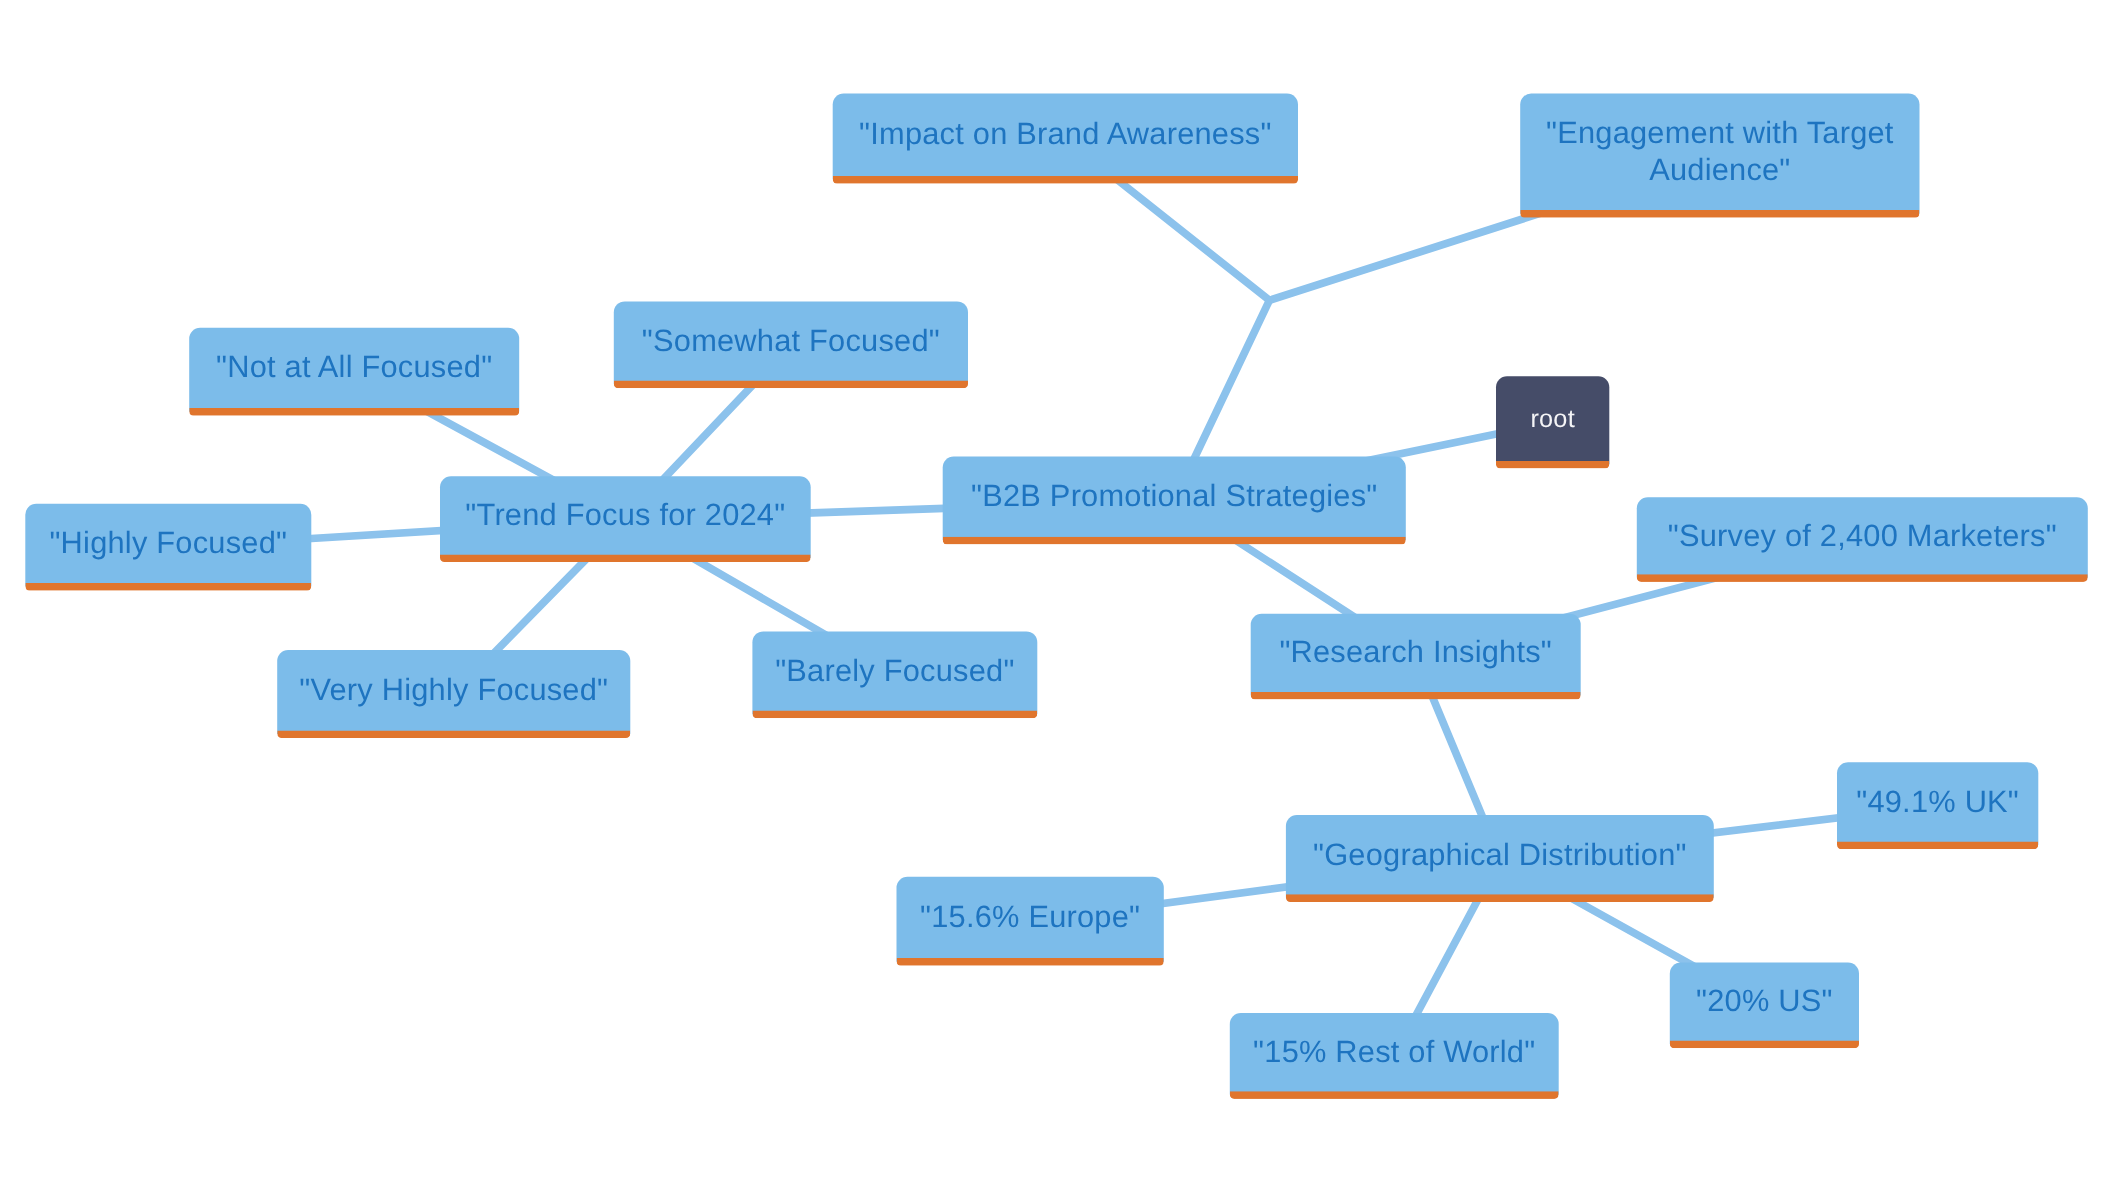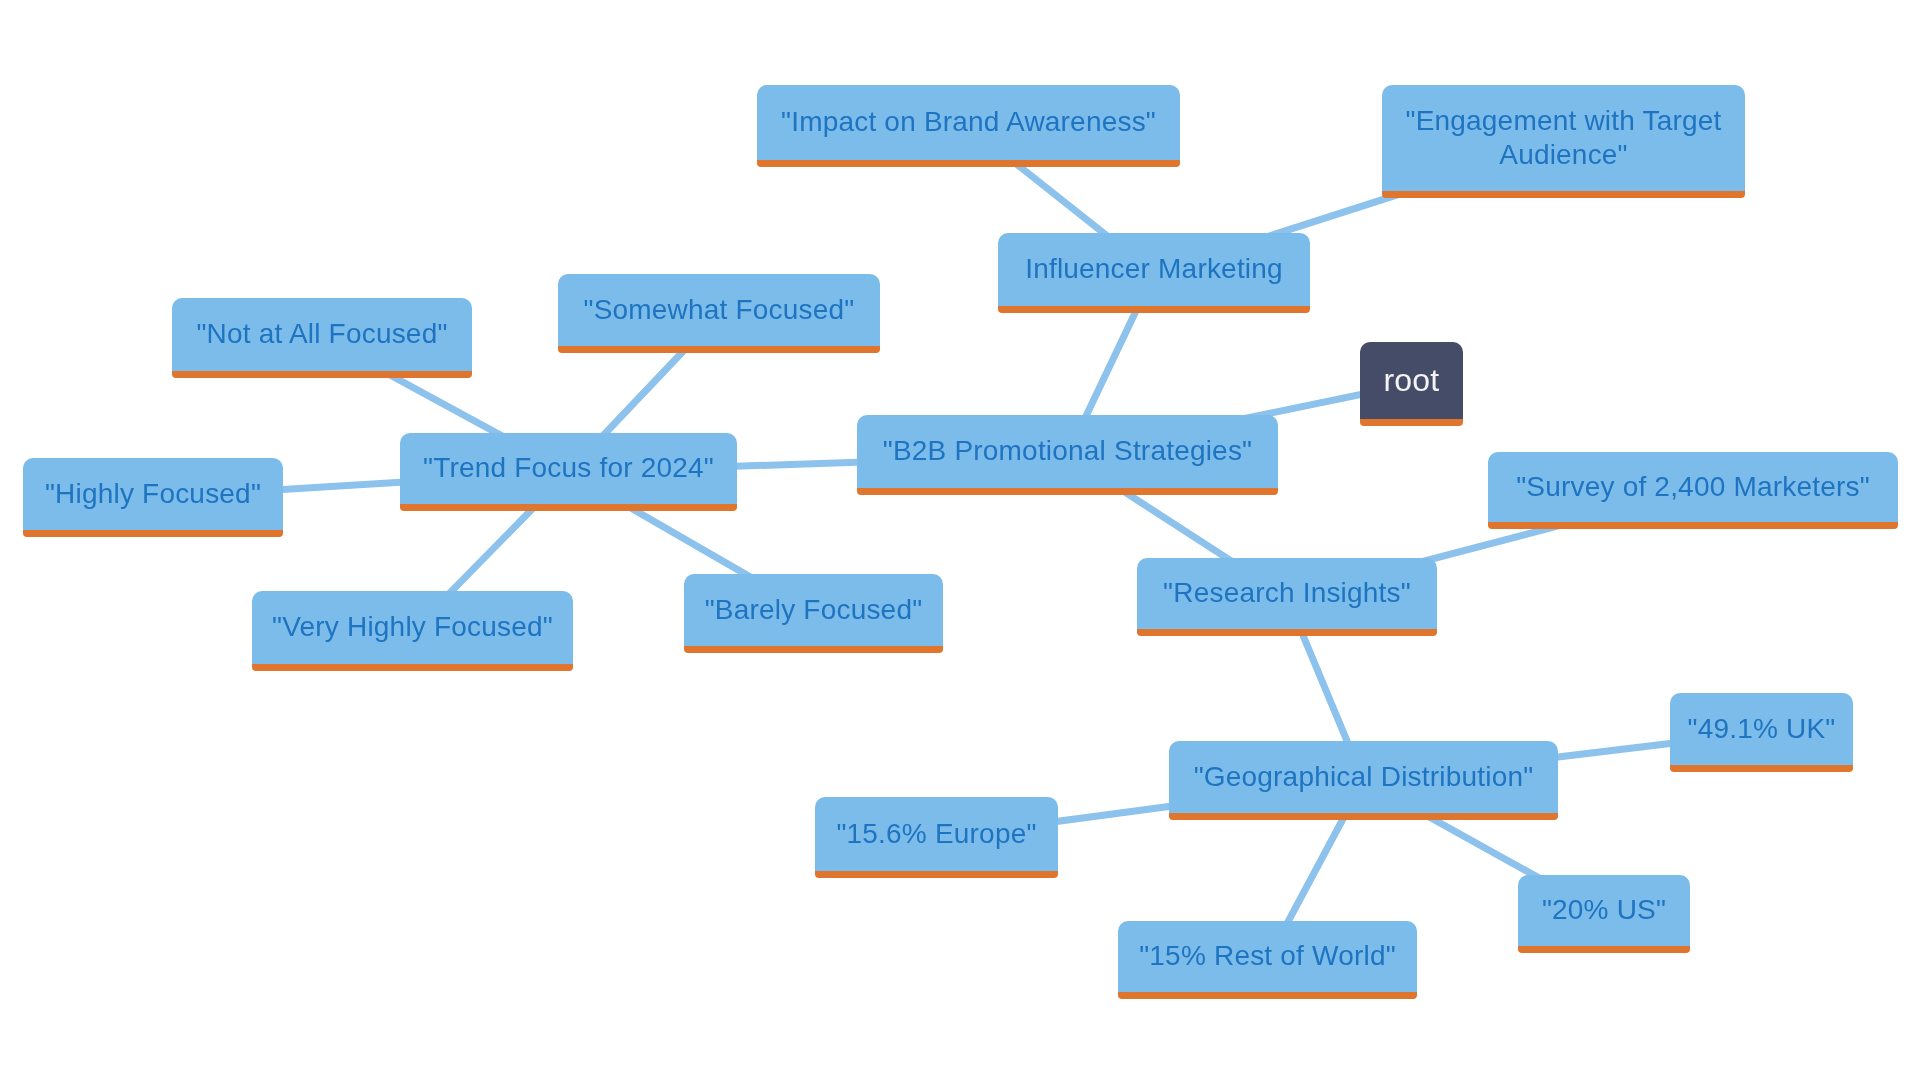--- a/index.html
+++ b/index.html
@@ -39,21 +39,21 @@
   }
   .node.branch {
     background: #7cbcea;
     color: #1e74c0;
     border-bottom: 7px solid #e0752d;
   }
   .node.root {
     background: #454c68;
     color: #f4f4f6;
     border-bottom: 7px solid #e0752d;
-    font-size: 32px;
+    font-size: 23px;
   }
 </style>
 </head>
 <body>
 
 <div class="canvas">
   <svg class="edges" xmlns="http://www.w3.org/2000/svg" viewBox="0 0 1920 1080">
       <line x1="1411.5" y1="384" x2="1067.5" y2="455" stroke="#8cc2ec" stroke-width="7" stroke-linecap="round"></line>
       <line x1="1067.5" y1="455" x2="1154" y2="273" stroke="#8cc2ec" stroke-width="7" stroke-linecap="round"></line>
       <line x1="1154" y1="273" x2="968.5" y2="126" stroke="#8cc2ec" stroke-width="7" stroke-linecap="round"></line>
@@ -70,23 +70,20 @@
       <line x1="1363.5" y1="780.5" x2="1761.5" y2="732.5" stroke="#8cc2ec" stroke-width="7" stroke-linecap="round"></line>
       <line x1="1363.5" y1="780.5" x2="936.5" y2="837.5" stroke="#8cc2ec" stroke-width="7" stroke-linecap="round"></line>
       <line x1="1363.5" y1="780.5" x2="1604" y2="914" stroke="#8cc2ec" stroke-width="7" stroke-linecap="round"></line>
       <line x1="1363.5" y1="780.5" x2="1267.5" y2="960" stroke="#8cc2ec" stroke-width="7" stroke-linecap="round"></line>
     </svg>
 <div class="node root" style="left: 1360px; top: 342px; width: 103px; height: 84px; background: rgb(69, 76, 104); color: rgb(244, 244, 246); border-bottom-color: rgb(224, 117, 45);">
       <span>root</span>
     </div>
     <div class="node branch" style="left: 857px; top: 415px; width: 421px; height: 80px; background: rgb(124, 188, 234); color: rgb(30, 116, 192); border-bottom-color: rgb(224, 117, 45);">
       <span>"B2B Promotional Strategies"</span>
-    </div>
-    <div class="node branch" style="left: 998px; top: 233px; width: 312px; height: 80px; background: rgb(124, 188, 234); color: rgb(30, 116, 192); border-bottom-color: rgb(224, 117, 45);">
-      <span>Influencer Marketing</span>
     </div>
     <div class="node branch" style="left: 757px; top: 85px; width: 423px; height: 82px; background: rgb(124, 188, 234); color: rgb(30, 116, 192); border-bottom-color: rgb(224, 117, 45);">
       <span>"Impact on Brand Awareness"</span>
     </div>
     <div class="node branch" style="left: 1382px; top: 85px; width: 363px; height: 113px; background: rgb(124, 188, 234); color: rgb(30, 116, 192); border-bottom-color: rgb(224, 117, 45);">
       <span>"Engagement with Target Audience"</span>
     </div>
     <div class="node branch" style="left: 400px; top: 433px; width: 337px; height: 78px; background: rgb(124, 188, 234); color: rgb(30, 116, 192); border-bottom-color: rgb(224, 117, 45);">
       <span>"Trend Focus for 2024"</span>
     </div>

